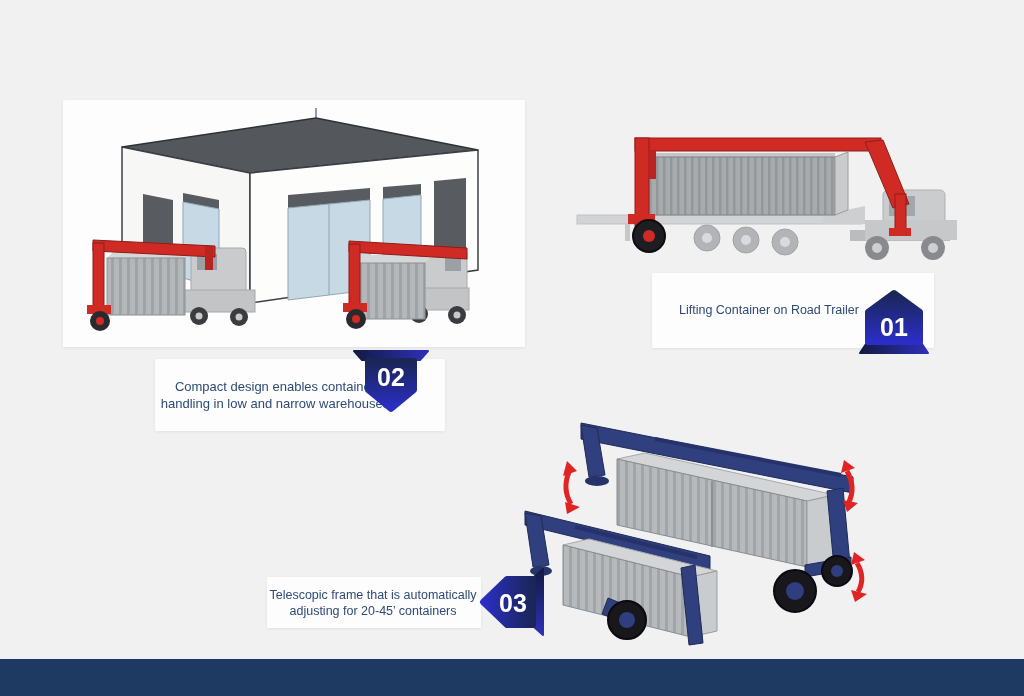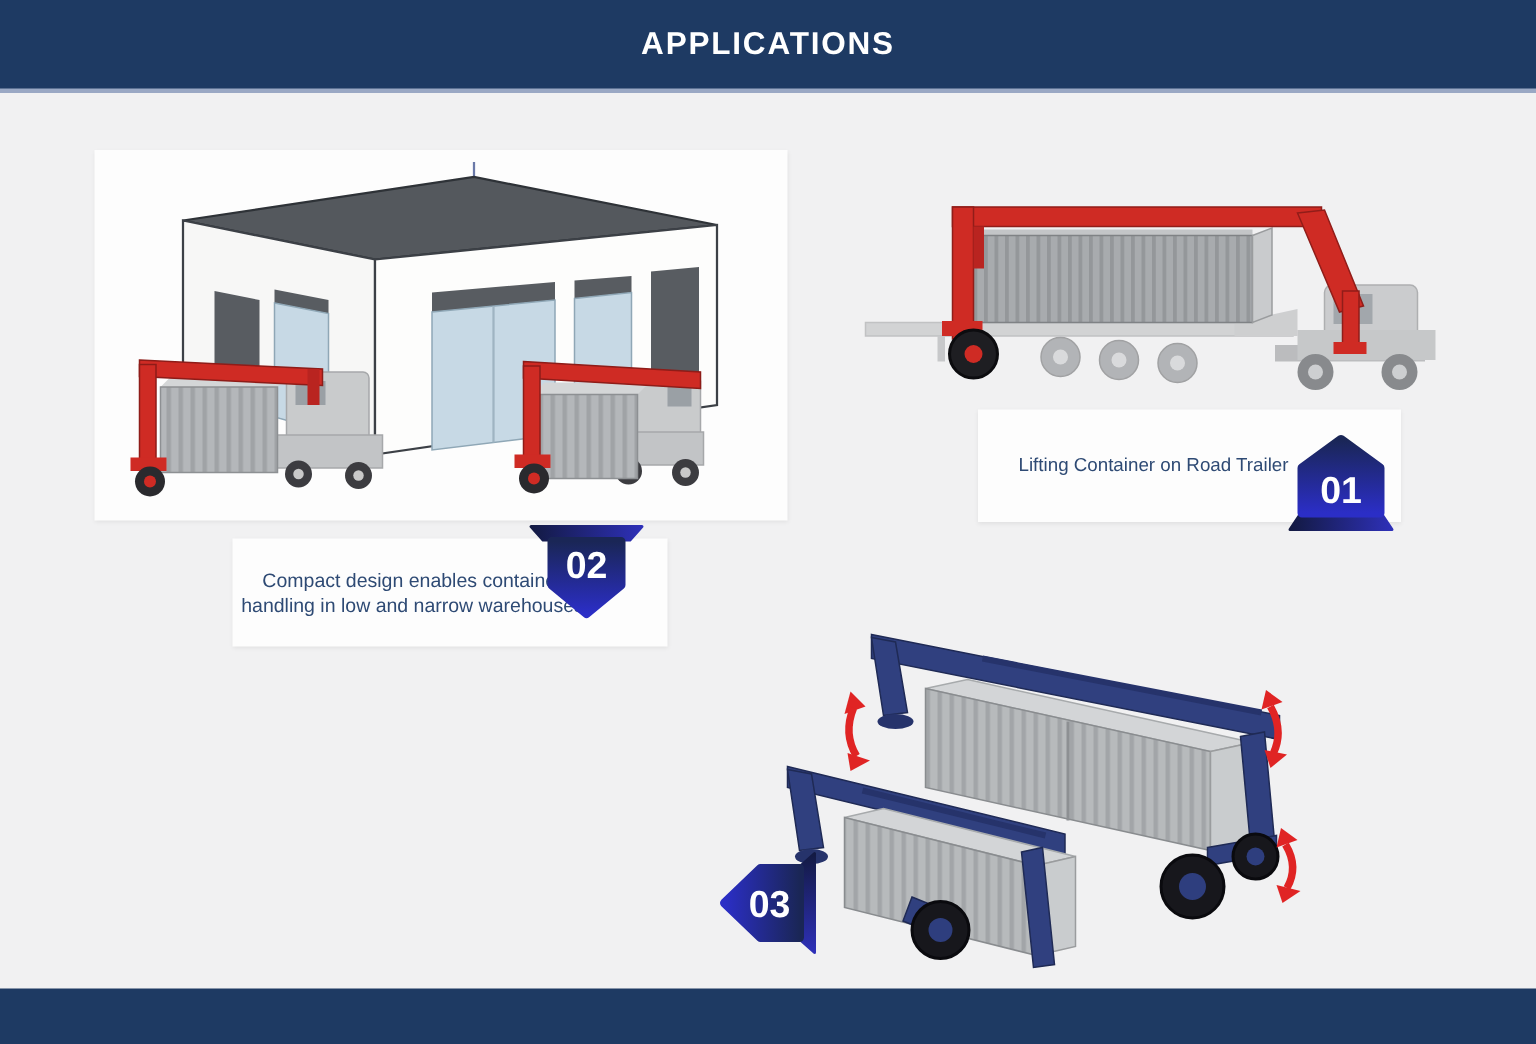--- a/index.html
+++ b/index.html
@@ -29,23 +29,20 @@
   .i-trailer{left:565px;top:112px;width:410px;height:158px;}
   .i-blue{left:505px;top:415px;width:420px;height:250px;}
   .i-house{left:0;top:0;width:462px;height:247px;}
   svg{display:block;}
 </style>
 </head>
 <body>
 
 <div class="page">
 
-  <div class="hdr">
-    <h1>APPLICATIONS</h1>
-  </div>
 
   <div class="card w-card">
     <svg class="i-house" viewBox="0 0 462 247">
       <defs>
         <pattern id="corr" width="8" height="8" patternUnits="userSpaceOnUse">
           <rect width="8" height="8" fill="#b4b7ba"></rect>
             <rect width="3" height="8" fill="#a0a3a6"></rect>
         </pattern>
       </defs>
       <g>
@@ -228,20 +225,26 @@
       <linearGradient id="gBar2" x1="0" y1="0" x2="1" y2="0">
         <stop offset="0" stop-color="#131a42"></stop>
           <stop offset="1" stop-color="#2e30b8"></stop>
       </linearGradient>
     </defs>
     <polygon points="2,3 76,3 68,12 10,12" fill="url(#gBar2)" stroke="url(#gBar2)" stroke-width="2" stroke-linejoin="round"></polygon>
     <polygon points="16,13 62,13 62,42 39,61 16,42" fill="url(#gDown)" stroke="url(#gDown)" stroke-width="6" stroke-linejoin="round"></polygon>
     <text x="39" y="29" text-anchor="middle" dominant-baseline="central">02</text>
   </svg>
 
+  <div class="card c3">
+    <div class="card-text">
+      <span>Telescopic frame that is automatically</span>
+      <span>adjusting for 20-45’ containers</span>
+    </div>
+  </div>
   <svg class="badge b3" viewBox="0 0 68 70">
     <defs>
       <linearGradient id="gLeft" x1="1" y1="0" x2="0" y2="0">
         <stop offset="0" stop-color="#1a2656"></stop>
           <stop offset="1" stop-color="#2b2ec6"></stop>
       </linearGradient>
       <linearGradient id="gBar3" x1="0" y1="0" x2="0" y2="1">
         <stop offset="0" stop-color="#131a42"></stop>
           <stop offset="1" stop-color="#2e30b8"></stop>
       </linearGradient>

